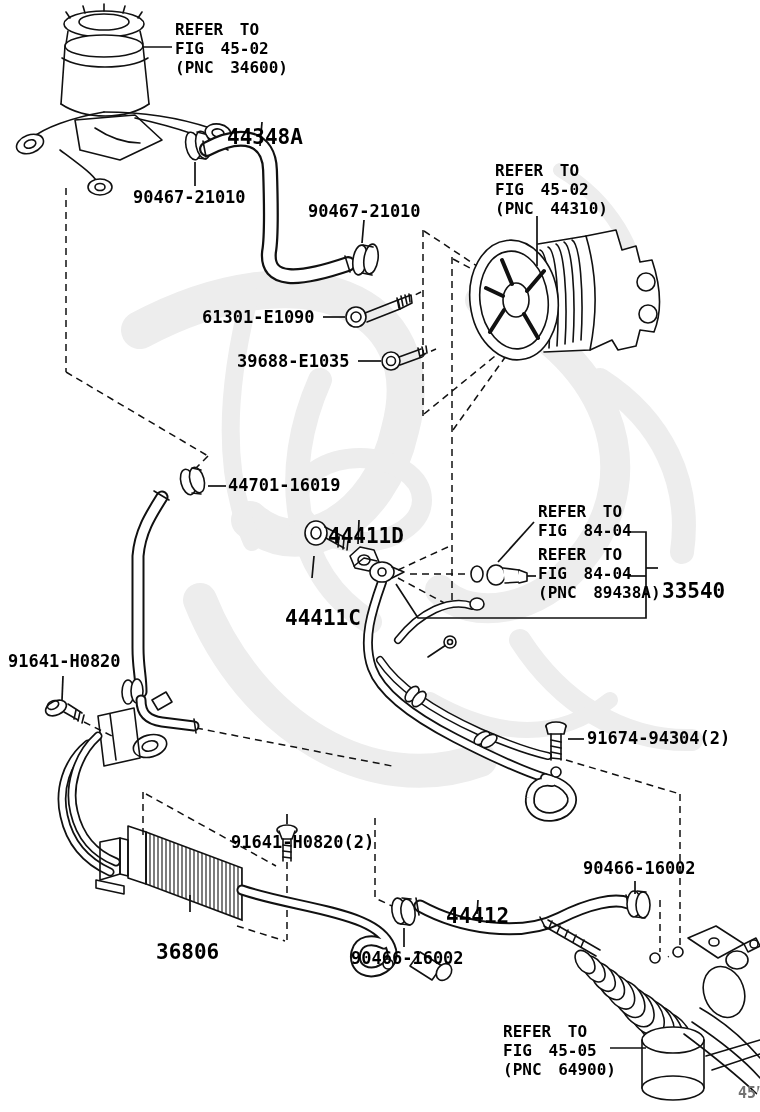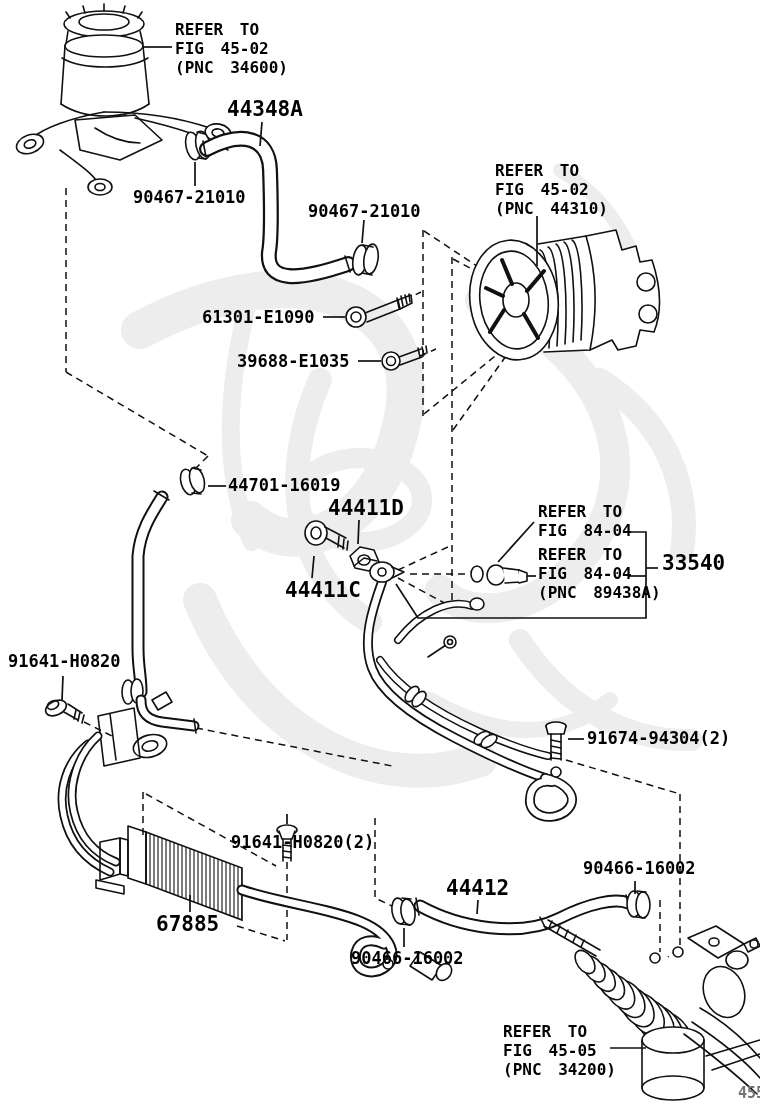--- a/index.html
+++ b/index.html
@@ -1,21 +1,21 @@
 <!DOCTYPE html>
 <html><head>
 <meta charset="utf-8">
 <style>
   html,body{margin:0;padding:0;background:#fff;}
   #stage{position:relative;width:760px;height:1112px;background:#fff;overflow:hidden;
-         font-family:"DejaVu Sans Mono",monospace;}
+         font-family:"DejaVu Sans Mono",monospace;border-radius:31px;}
   #art{position:absolute;left:0;top:0;}
   .pl{position:absolute;font:bold 17px "DejaVu Sans Mono",monospace;color:#000;
       white-space:nowrap;letter-spacing:0;}
-  .pl.big{font-size:21px;}
+  .pl.big{font-size:21px;margin-top:28px;}
   .note{position:absolute;font:bold 16px "DejaVu Sans Mono",monospace;color:#000;
         line-height:19px;white-space:nowrap;word-spacing:7px;}
   .note div{white-space:nowrap;}
   .code{position:absolute;font:bold 15px "DejaVu Sans Mono",monospace;color:#737373;white-space:nowrap;margin-left:44px;}
   .oln{fill:none;stroke:#111;stroke-width:1.6;stroke-linecap:round;stroke-linejoin:round;}
   .thk{fill:none;stroke:#111;stroke-width:4;stroke-linecap:round;}
   .tO{fill:none;stroke:#111;stroke-linecap:round;stroke-linejoin:round;}
   .tI{fill:none;stroke:#fff;stroke-linecap:round;stroke-linejoin:round;}
   .dash{fill:none;stroke:#111;stroke-width:1.5;stroke-dasharray:7 5;}
   .ldr{fill:none;stroke:#111;stroke-width:1.7;}
@@ -374,28 +374,28 @@
   </div>
 
   <div class="pl big" style="left:662px;top:551px">33540</div>
 
   <div class="pl" style="left:8px;top:651px">91641-H0820</div>
 
   <div class="pl" style="left:587px;top:728px">91674-94304(2)</div>
 
   <div class="pl" style="left:231px;top:832px">91641-H0820(2)</div>
 
-  <div class="pl big" style="left:156px;top:912px">67885</div>
+  <div class="pl big" style="left:156px;top:912px">36806</div>
 
   <div class="pl big" style="left:446px;top:876px">44412</div>
 
   <div class="pl" style="left:583px;top:858px">90466-16002</div>
 
   <div class="pl" style="left:351px;top:948px">90466-16002</div>
 
   <div class="note" style="left:503px;top:1022px">
     <div>REFER TO</div>
     <div>FIG 45-05</div>
-    <div>(PNC 34200)</div>
+    <div>(PNC 64900)</div>
   </div>
 
   <div class="code" style="left:694px;top:1084px">455382B</div>
 </div>
 
 </body></html>

